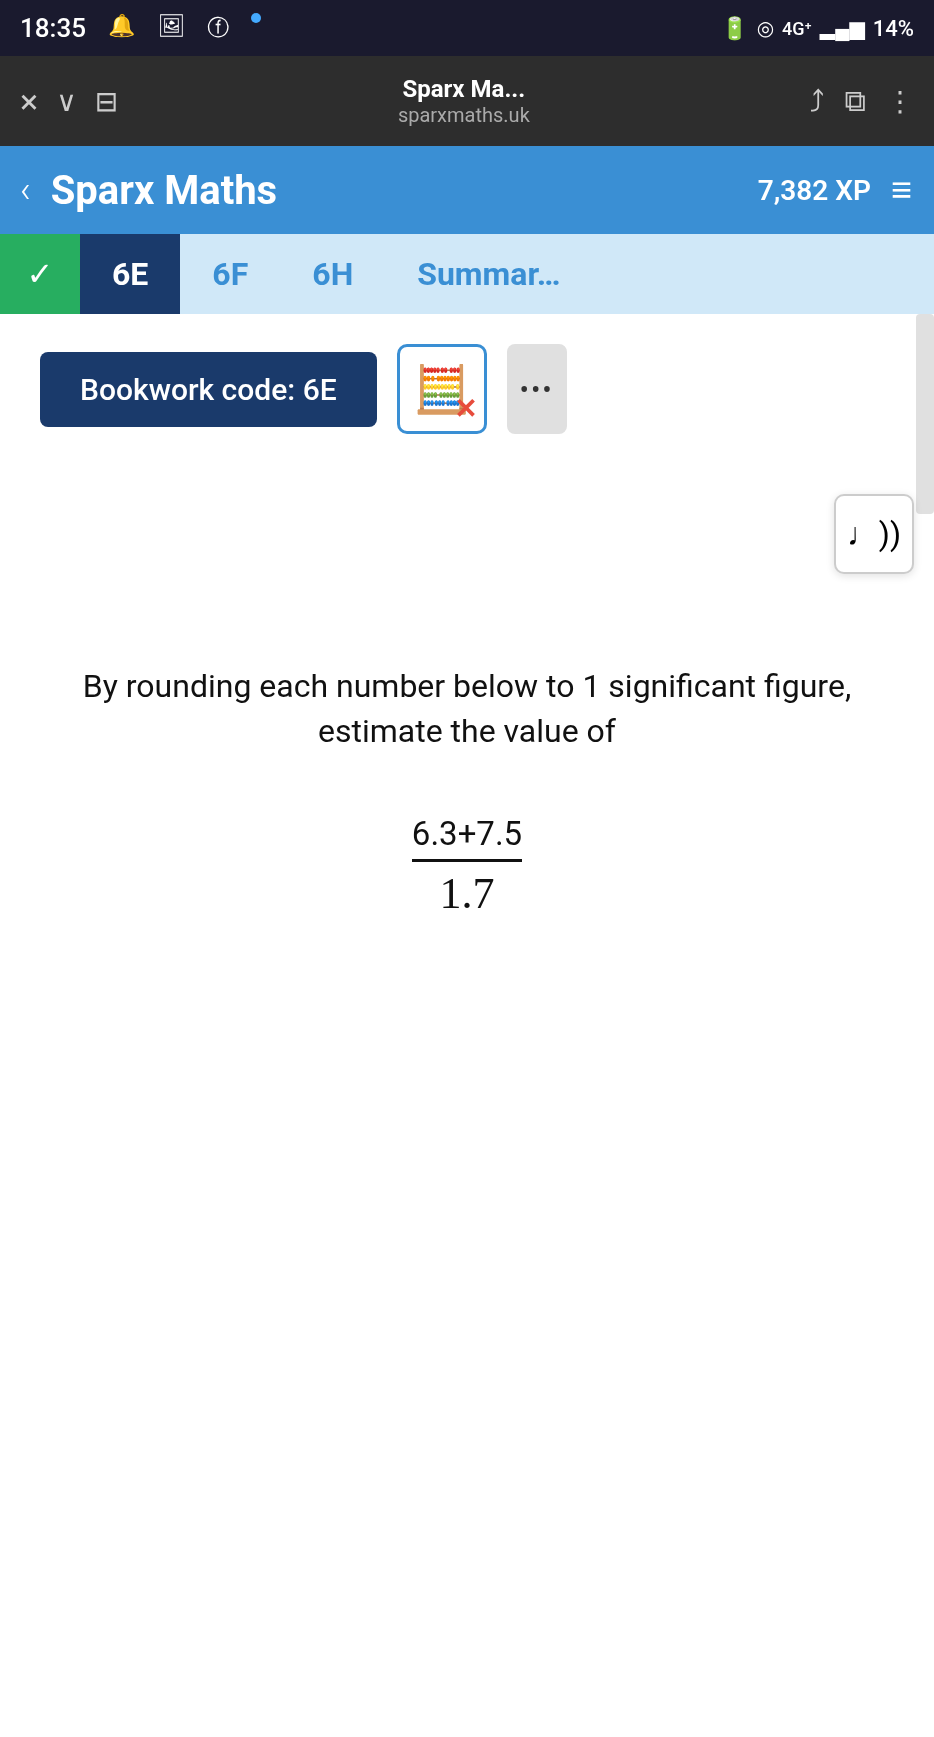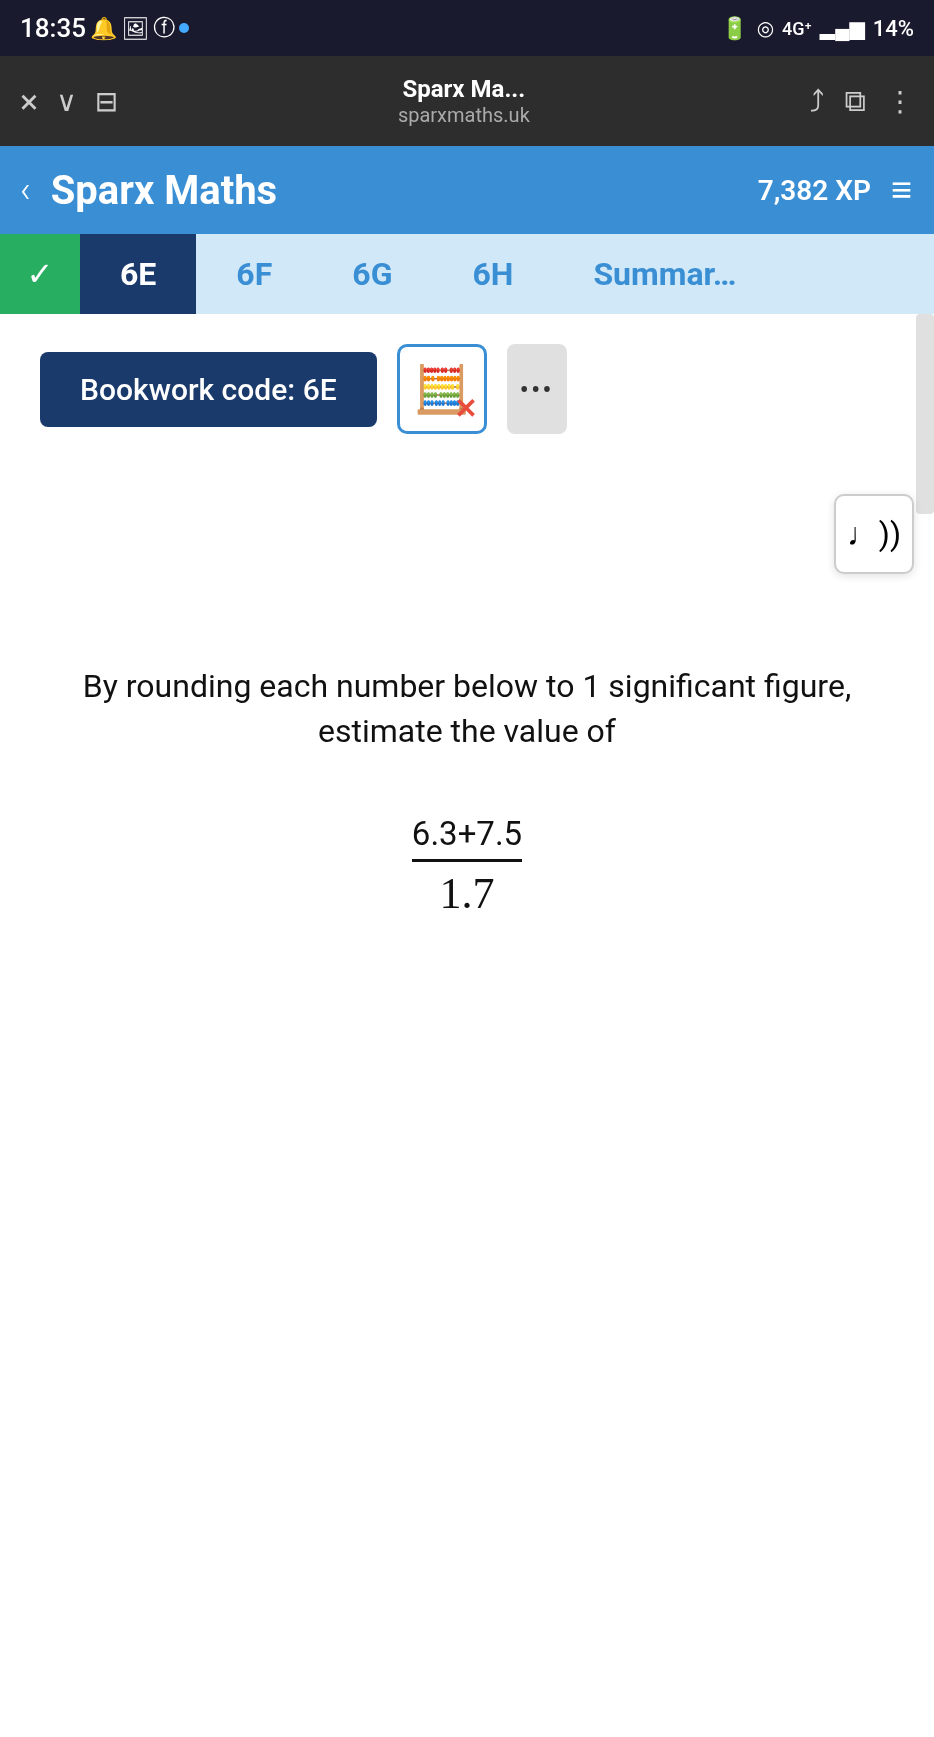--- a/index.html
+++ b/index.html
@@ -21,22 +21,22 @@
       display: flex;
       align-items: center;
       justify-content: space-between;
       padding: 0 20px;
       font-size: 26px;
       font-weight: 500;
     }
 
     .status-bar-left {
       display: flex;
-      align-items: center;
-      gap: 4px;
+      align-items: flex-start;
+      gap: 22px;
     }
 
     .status-bar-right {
       display: flex;
       align-items: center;
       gap: 8px;
       font-size: 22px;
     }
 
     
@@ -141,21 +141,21 @@
       background: #27ae60;
       width: 80px;
       display: flex;
       align-items: center;
       justify-content: center;
       color: #fff;
       font-size: 32px;
     }
 
     .tab-item {
-      padding: 0 40px;
+      padding: 0 32px;
       display: flex;
       align-items: center;
       font-size: 32px;
       font-weight: 700;
       cursor: pointer;
       color: #3a8fd4;
       background: #d0e8f8;
     }
 
     .tab-item.active {
@@ -343,23 +343,20 @@
 
 <div class="tab-bar">
   <div class="tab-check">
     <span>✓</span>
   </div>
   <div class="tab-item active">
     <span>6E</span>
   </div>
   <div class="tab-item">
     <span>6F</span>
-  </div>
-  <div class="tab-item">
-    <span>6G</span>
   </div>
   <div class="tab-item">
     <span>6H</span>
   </div>
   <div class="tab-item">
     <span>Summar…</span>
   </div>
 </div>
 
 <div class="content-area">

